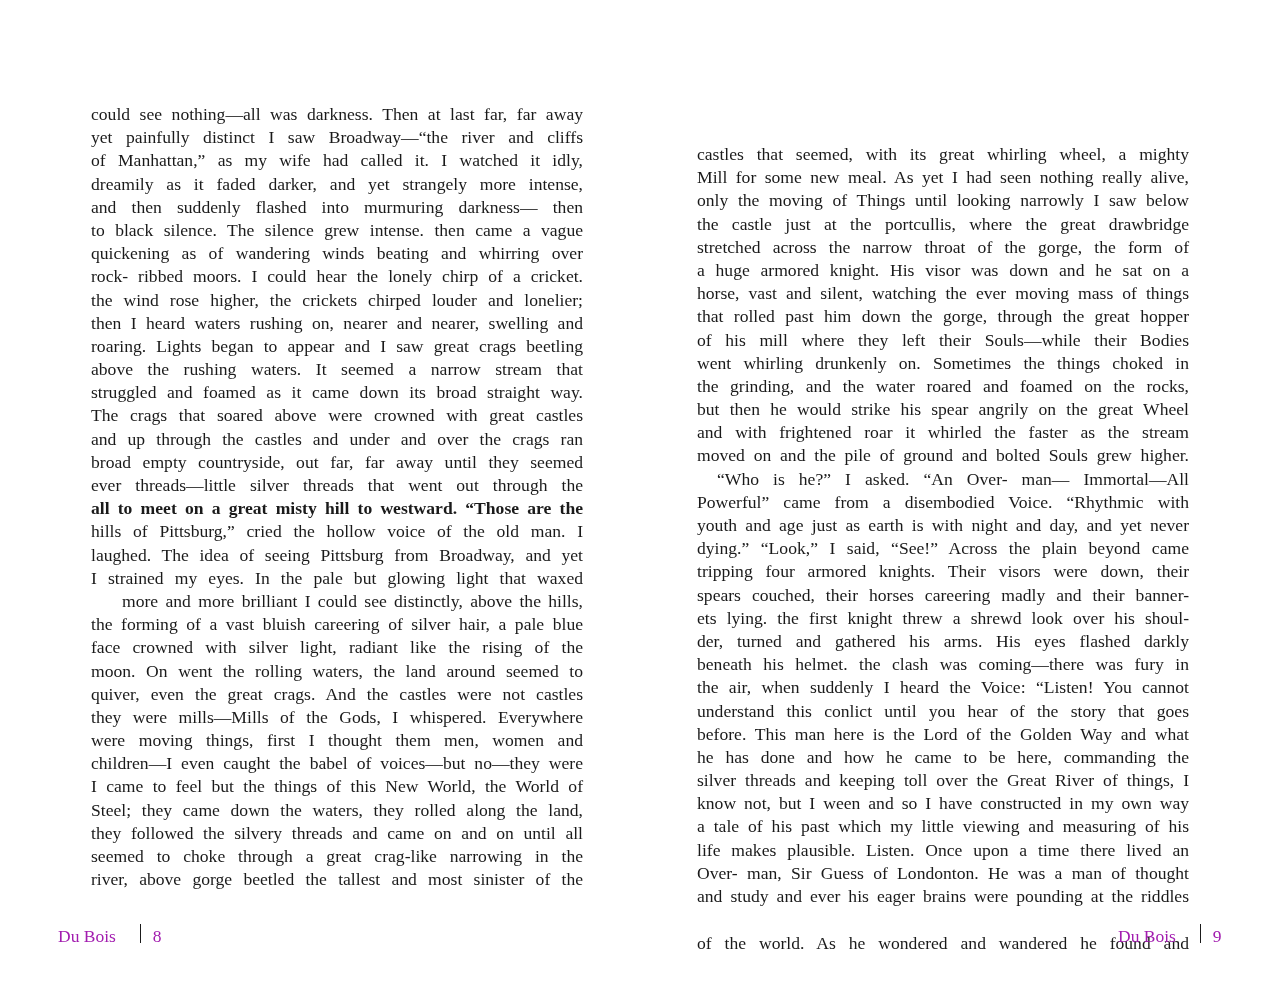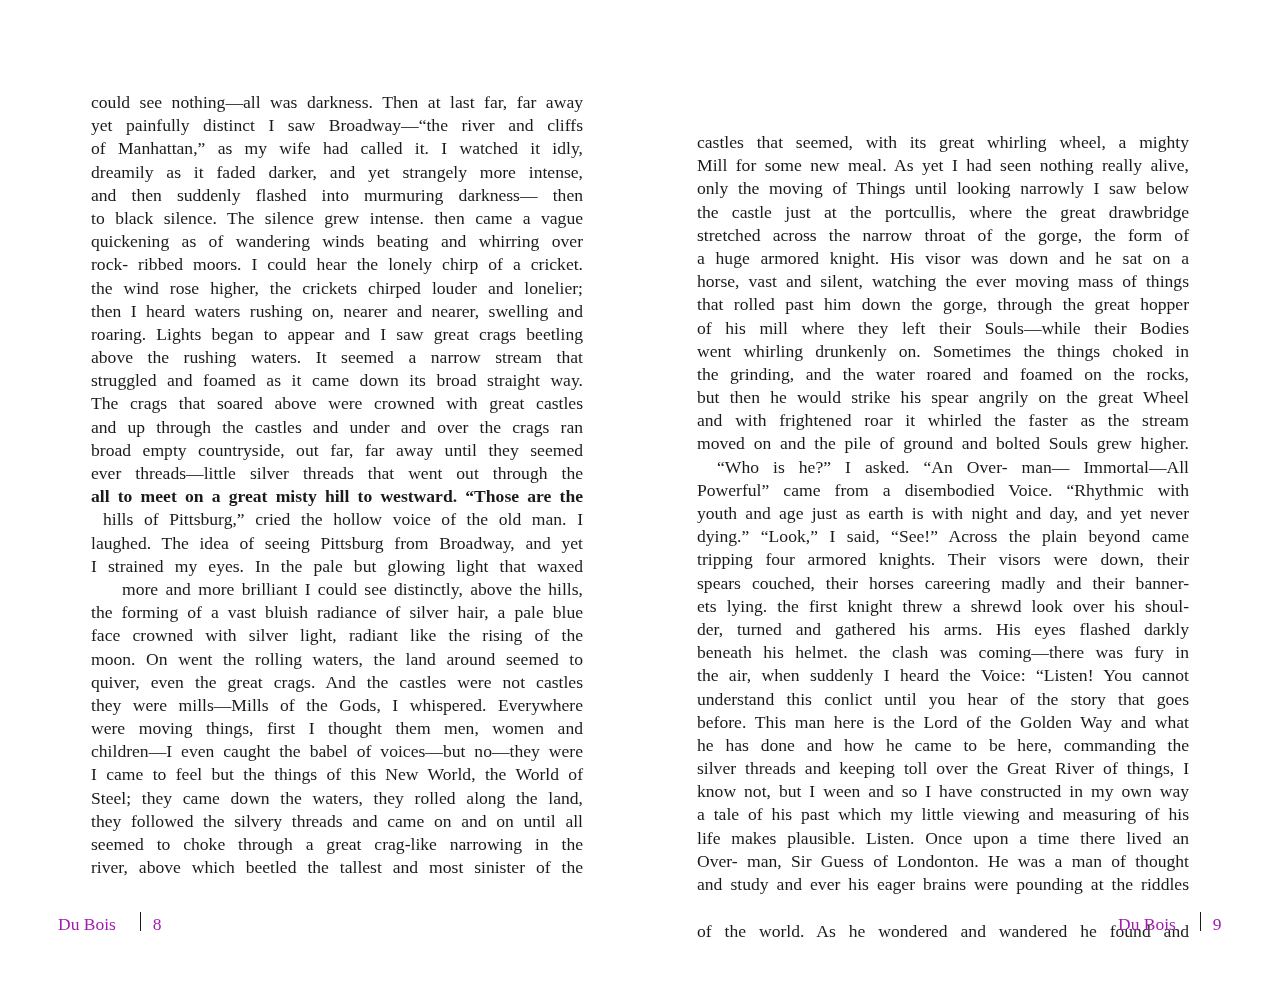--- a/index.html
+++ b/index.html
@@ -10,21 +10,21 @@
     body {
       width: 1280px;
       height: 989px;
       position: relative;
       overflow: hidden;
       color: #1a1a1a;
       font-family: "Liberation Serif", "DejaVu Serif", serif;
     }
     .page {
       position: absolute;
-      top: 0;
+      top: 12px;
       height: 725px;
     }
     .page-left { left: 0; width: 640px; }
     .page-right { left: 640px; width: 640px; }
 
     .text-block {
       position: absolute;
       top: 91px;
       width: 492px;
     }
@@ -80,36 +80,36 @@
       <span class="line" style="white-space: normal;">the wind rose higher, the crickets chirped louder and lonelier;</span>
       <span class="line" style="white-space: normal;">then I heard waters rushing on, nearer and nearer, swelling and</span>
       <span class="line" style="white-space: normal;">roaring. Lights began to appear and I saw great crags beetling</span>
       <span class="line" style="white-space: normal;">above the rushing waters. It seemed a narrow stream that</span>
       <span class="line" style="white-space: normal;">struggled and foamed as it came down its broad straight way.</span>
       <span class="line" style="white-space: normal;">The crags that soared above were crowned with great castles</span>
       <span class="line" style="white-space: normal;">and up through the castles and under and over the crags ran</span>
       <span class="line" style="white-space: normal;">broad empty countryside, out far, far away until they seemed</span>
       <span class="line" style="white-space: normal;">ever threads—little silver threads that went out through the</span>
       <span class="line" style="white-space: normal; font-weight: bold;">all to meet on a great misty hill to westward. “Those are the</span>
-      <span class="line" style="white-space: normal; margin-left: 12px;">hills of Pittsburg,” cried the hollow voice of the old man. I</span>
+      <span class="line" style="white-space: normal;">hills of Pittsburg,” cried the hollow voice of the old man. I</span>
       <span class="line" style="white-space: normal;">laughed. The idea of seeing Pittsburg from Broadway, and yet</span>
       <span class="line" style="white-space: normal;">I strained my eyes. In the pale but glowing light that waxed</span>
       <span class="line" style="white-space: normal; margin-left: 31px;">more and more brilliant I could see distinctly, above the hills,</span>
-      <span class="line" style="white-space: normal;">the forming of a vast bluish radiance of silver hair, a pale blue</span>
+      <span class="line" style="white-space: normal;">the forming of a vast bluish careering of silver hair, a pale blue</span>
       <span class="line" style="white-space: normal;">face crowned with silver light, radiant like the rising of the</span>
       <span class="line" style="white-space: normal;">moon. On went the rolling waters, the land around seemed to</span>
       <span class="line" style="white-space: normal;">quiver, even the great crags. And the castles were not castles</span>
       <span class="line" style="white-space: normal;">they were mills—Mills of the Gods, I whispered. Everywhere</span>
       <span class="line" style="white-space: normal;">were moving things, first I thought them men, women and</span>
       <span class="line" style="white-space: normal;">children—I even caught the babel of voices—but no—they were</span>
       <span class="line" style="white-space: normal;">I came to feel but the things of this New World, the World of</span>
       <span class="line" style="white-space: normal;">Steel; they came down the waters, they rolled along the land,</span>
       <span class="line" style="white-space: normal;">they followed the silvery threads and came on and on until all</span>
       <span class="line" style="white-space: normal;">seemed to choke through a great crag-like narrowing in the</span>
-      <span class="line" style="white-space: normal;">river, above which beetled the tallest and most sinister of the</span>
+      <span class="line" style="white-space: normal;">river, above gorge beetled the tallest and most sinister of the</span>
     </div>
   <div class="footer">
     <span class="author">Du Bois</span>
     <span class="sep"></span>
     <span class="num">8</span>
   </div>
 </div>
 
 <div class="page page-right">
   <div class="text-block" id="right-body">

